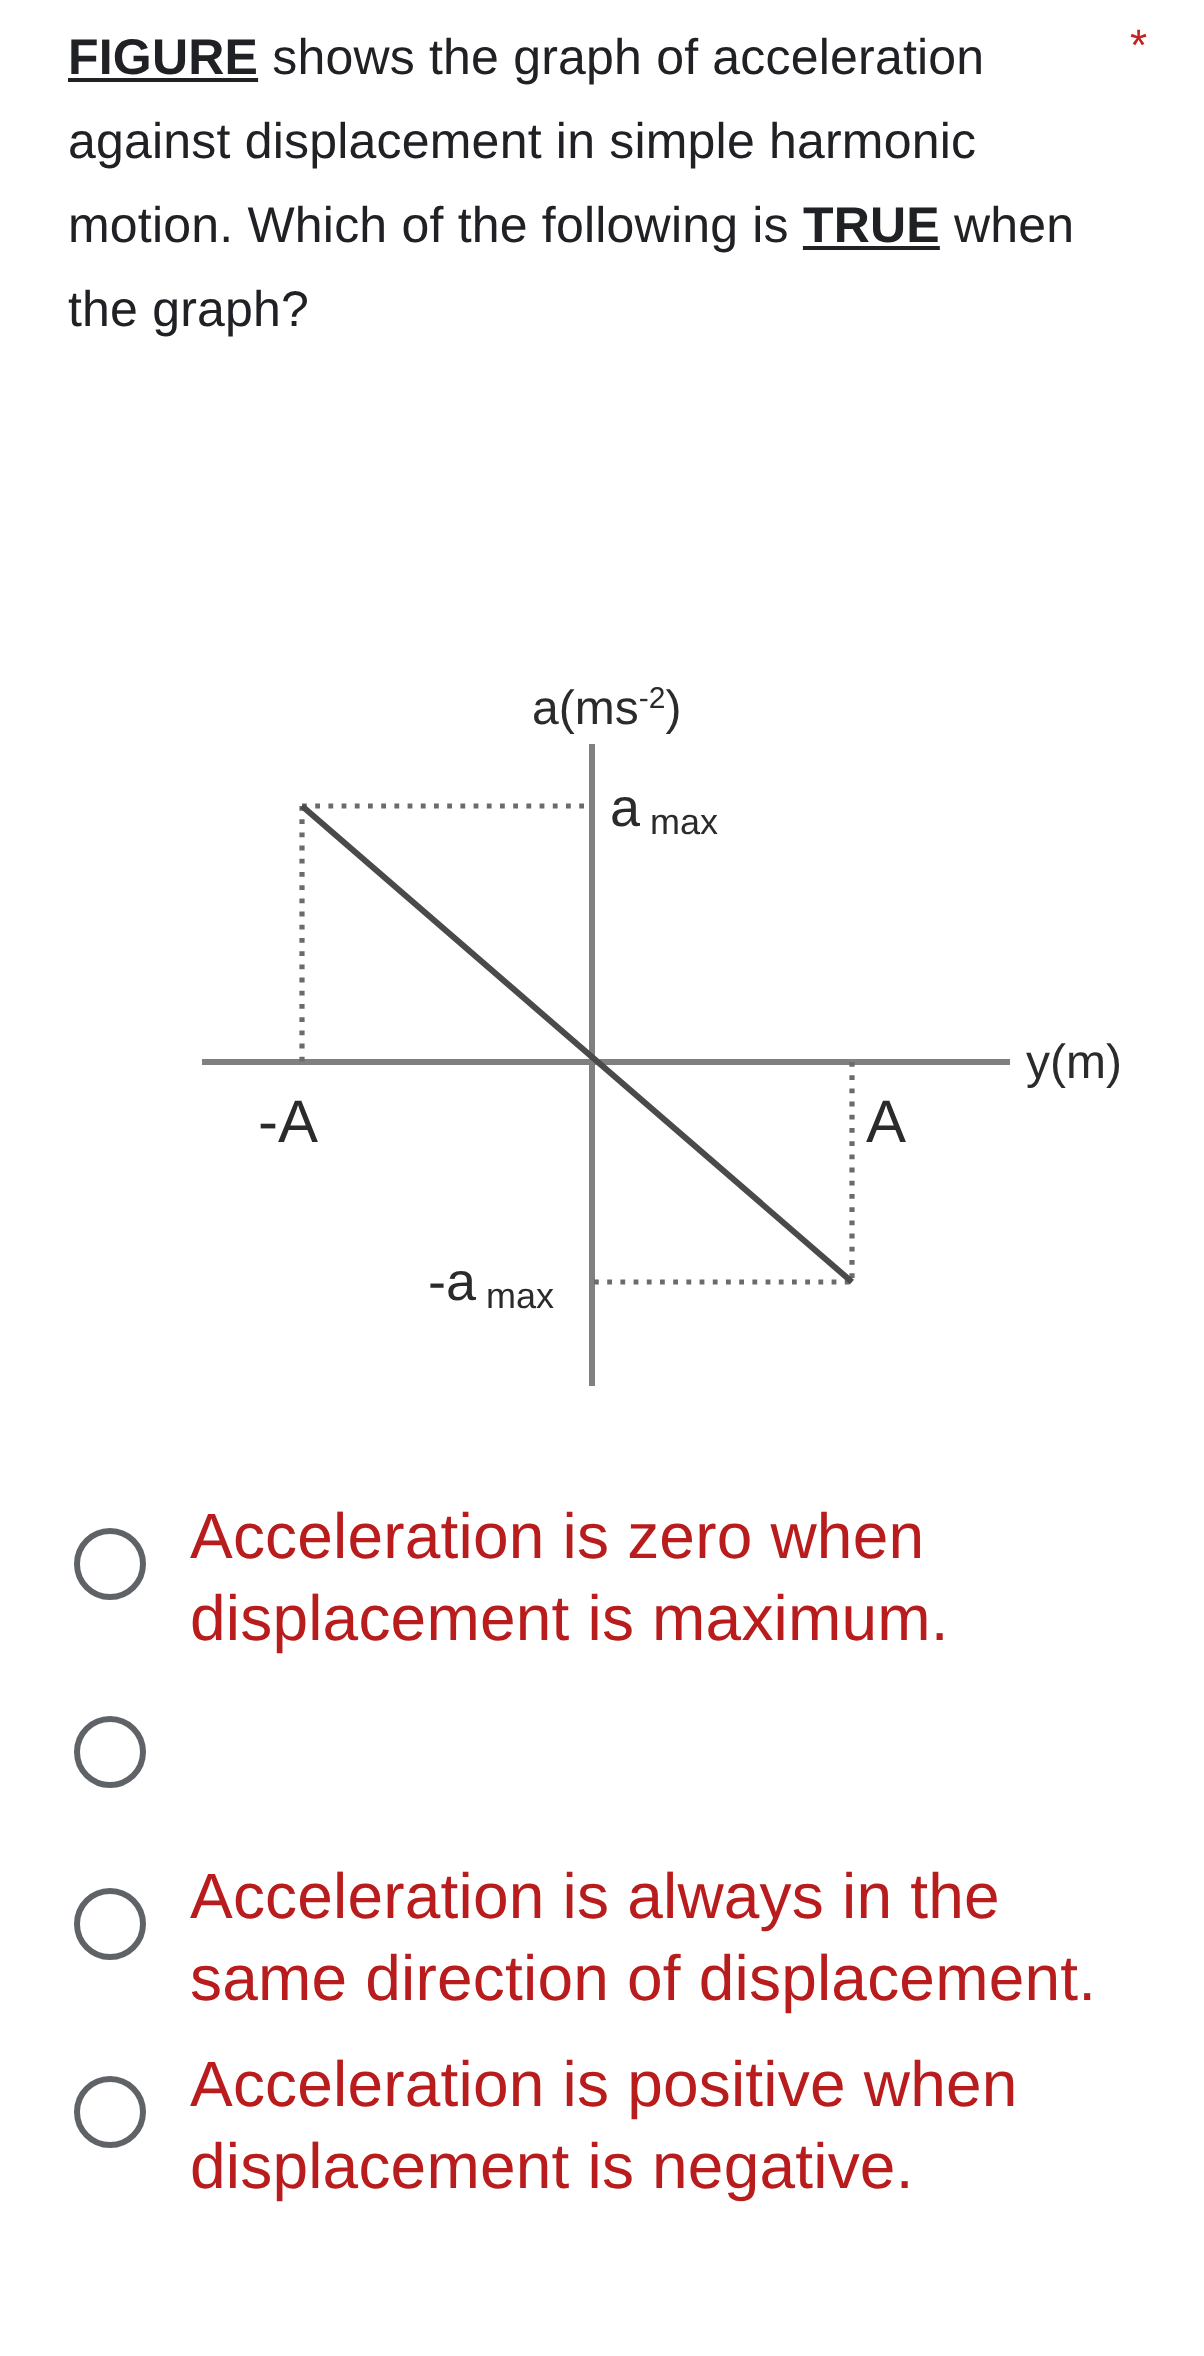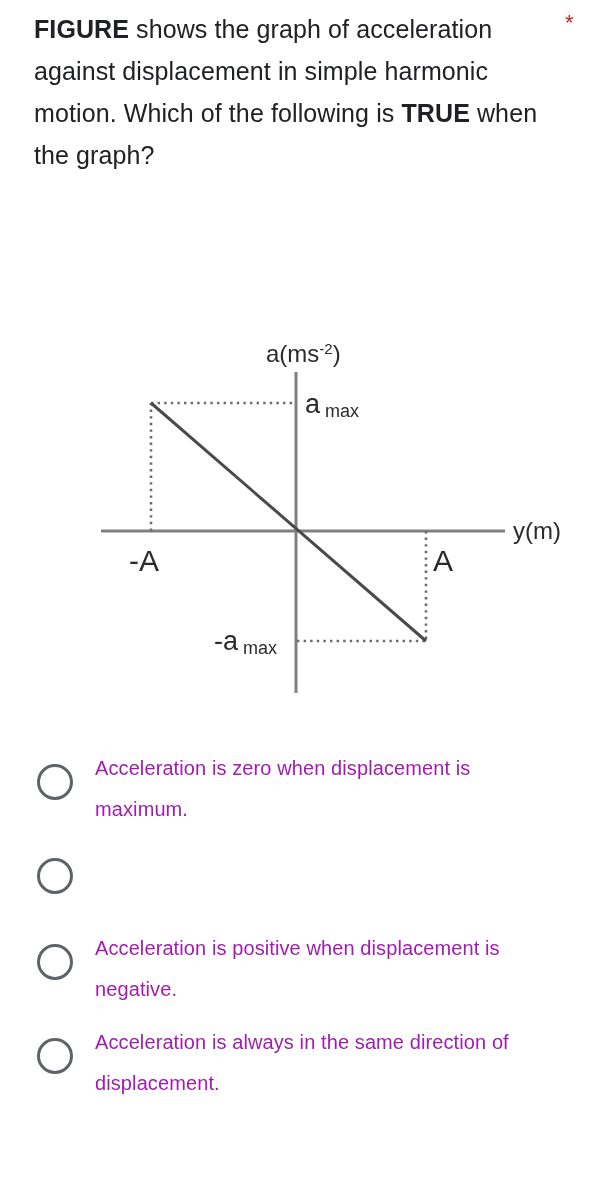--- a/index.html
+++ b/index.html
@@ -25,21 +25,21 @@
     width: 524px;
   }
   #question-text {
     font-size: 25px;
     line-height: 42px;
     font-weight: 400;
     color: #202124;
     letter-spacing: 0.1px;
     width: 505px;
   }
-  #question-text b { font-weight: 700; }
+  #question-text b { font-weight: 700; text-decoration: underline; }
 
   #required-asterisk {
     position: absolute;
     left: 565px;
     top: 10px;
     font-size: 22px;
     line-height: 26px;
     color: #c5221f;
     font-family: "Liberation Sans", sans-serif;
   }
@@ -76,23 +76,23 @@
     margin-left: 37px;
     margin-top: 16px;
     border: 3px solid #5f6368;
     border-radius: 50%;
     box-sizing: border-box;
     background: transparent;
   }
   .option-label {
     margin-left: 22px;
     margin-right: 14px;
-    font-size: 20px;
+    font-size: 32px;
     line-height: 41px;
-    color: #a21caf;
+    color: #b91c1c;
     letter-spacing: 0.1px;
     max-width: 470px;
   }
 </style>
 </head>
 <body>
 
 <div id="question-block">
   <div id="question-text">
     <b>FIGURE</b><span> shows the graph of acceleration against displacement in simple harmonic motion. Which of the following is </span><b>TRUE</b><span> when the graph?</span>
@@ -144,21 +144,21 @@
     <div class="radio-outer"></div>
     <div class="option-label">Acceleration is zero when displacement is maximum.</div>
   </div>
 
   <div class="option-row">
     <div class="radio-outer"></div>
   </div>
 
   <div class="option-row">
     <div class="radio-outer"></div>
-    <div class="option-label">Acceleration is positive when displacement is negative.</div>
+    <div class="option-label">Acceleration is always in the same direction of displacement.</div>
   </div>
 
   <div class="option-row">
     <div class="radio-outer"></div>
-    <div class="option-label">Acceleration is always in the same direction of displacement.</div>
+    <div class="option-label">Acceleration is positive when displacement is negative.</div>
   </div>
 
 </div>
 
 </body></html>

